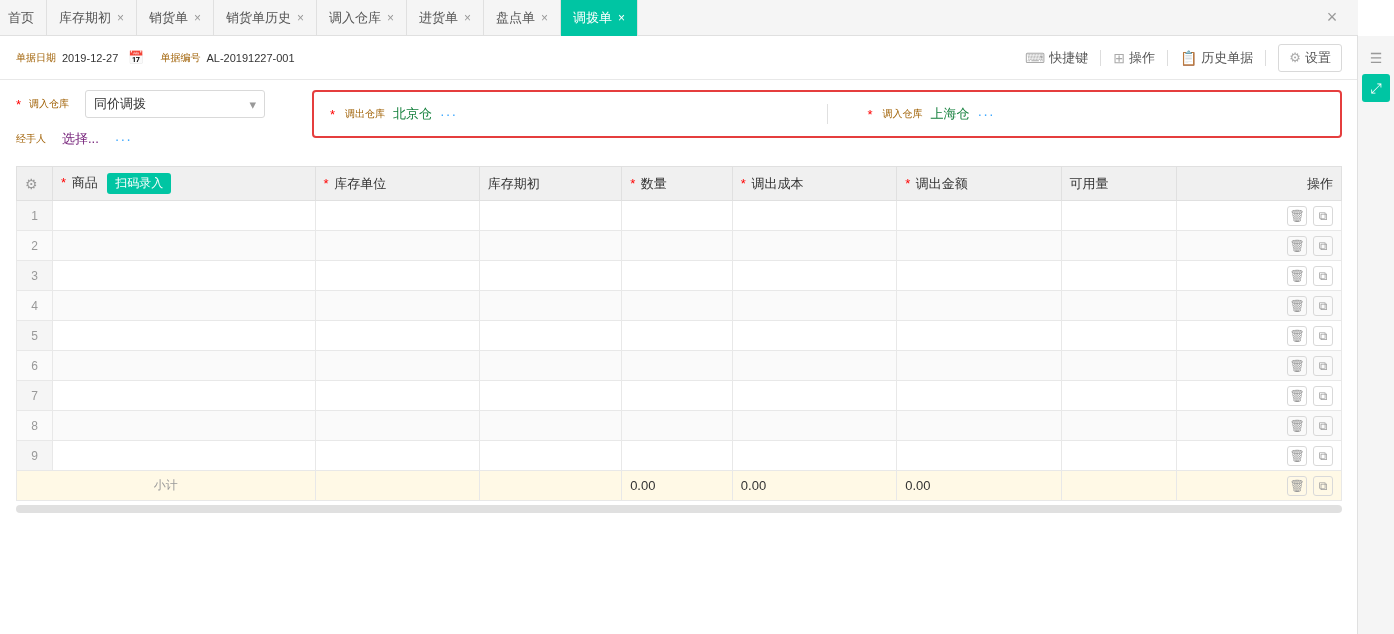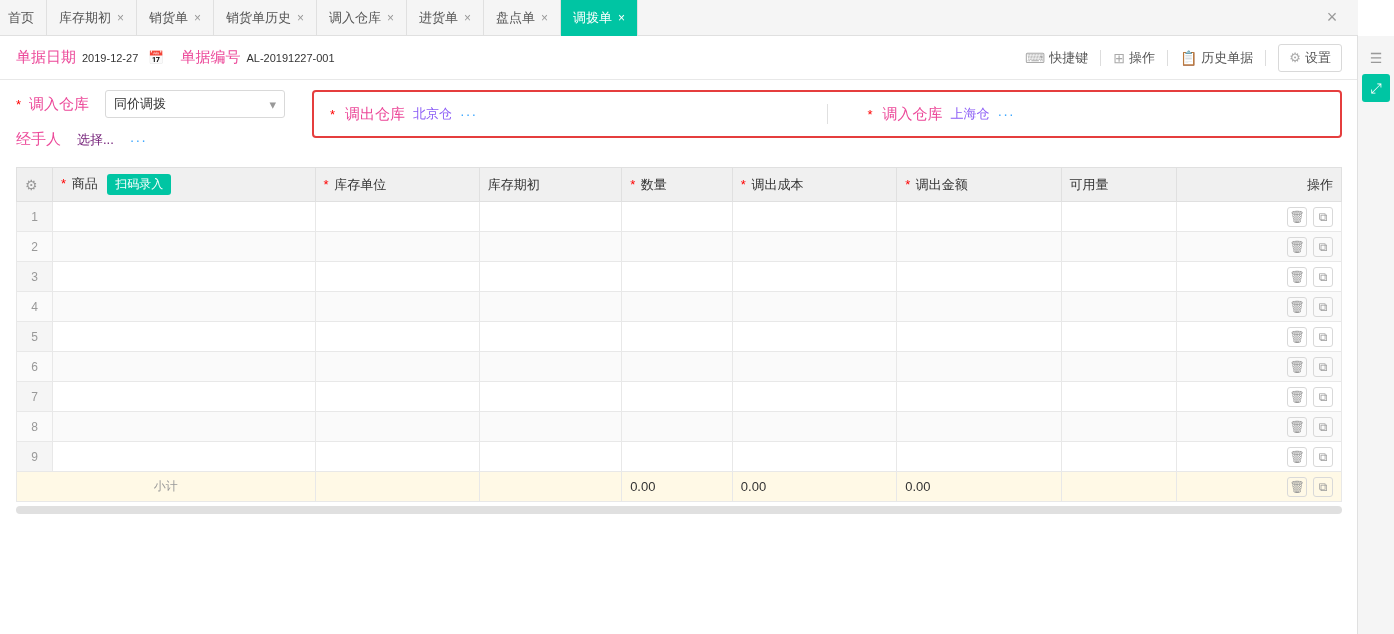--- a/index.html
+++ b/index.html
@@ -63,21 +63,21 @@
       display: flex;
       align-items: center;
       gap: 16px;
       flex: 1;
     }
     .toolbar-right {
       display: flex;
       align-items: center;
       gap: 12px;
     }
-    .field-label { color: #ec4899; font-size: 15px; }
+    .field-label { color: #a16207; font-size: 10px; }
     .field-value { color: #333; font-size: 11px; font-weight: 500; }
     .field-icon { color: #aaa; cursor: pointer; margin-left: 4px; }
     .toolbar-action {
       display: flex;
       align-items: center;
       gap: 4px;
       color: #555;
       cursor: pointer;
       font-size: 13px;
     }
@@ -120,21 +120,21 @@
       gap: 40px;
       margin-left: 16px;
       flex: 1;
     }
     .warehouse-field {
       display: flex;
       align-items: center;
       gap: 8px;
       flex: 1;
     }
-    .warehouse-value { color: #8b5cf6; font-size: 13px; }
+    .warehouse-value { color: #15803d; font-size: 13px; }
     .ellipsis-btn {
       color: #40a9ff;
       cursor: pointer;
       font-size: 14px;
       letter-spacing: 1px;
     }
     .warehouse-divider { width: 1px; height: 20px; background: #e0e0e0; }
 
     
     .settings-btn {

